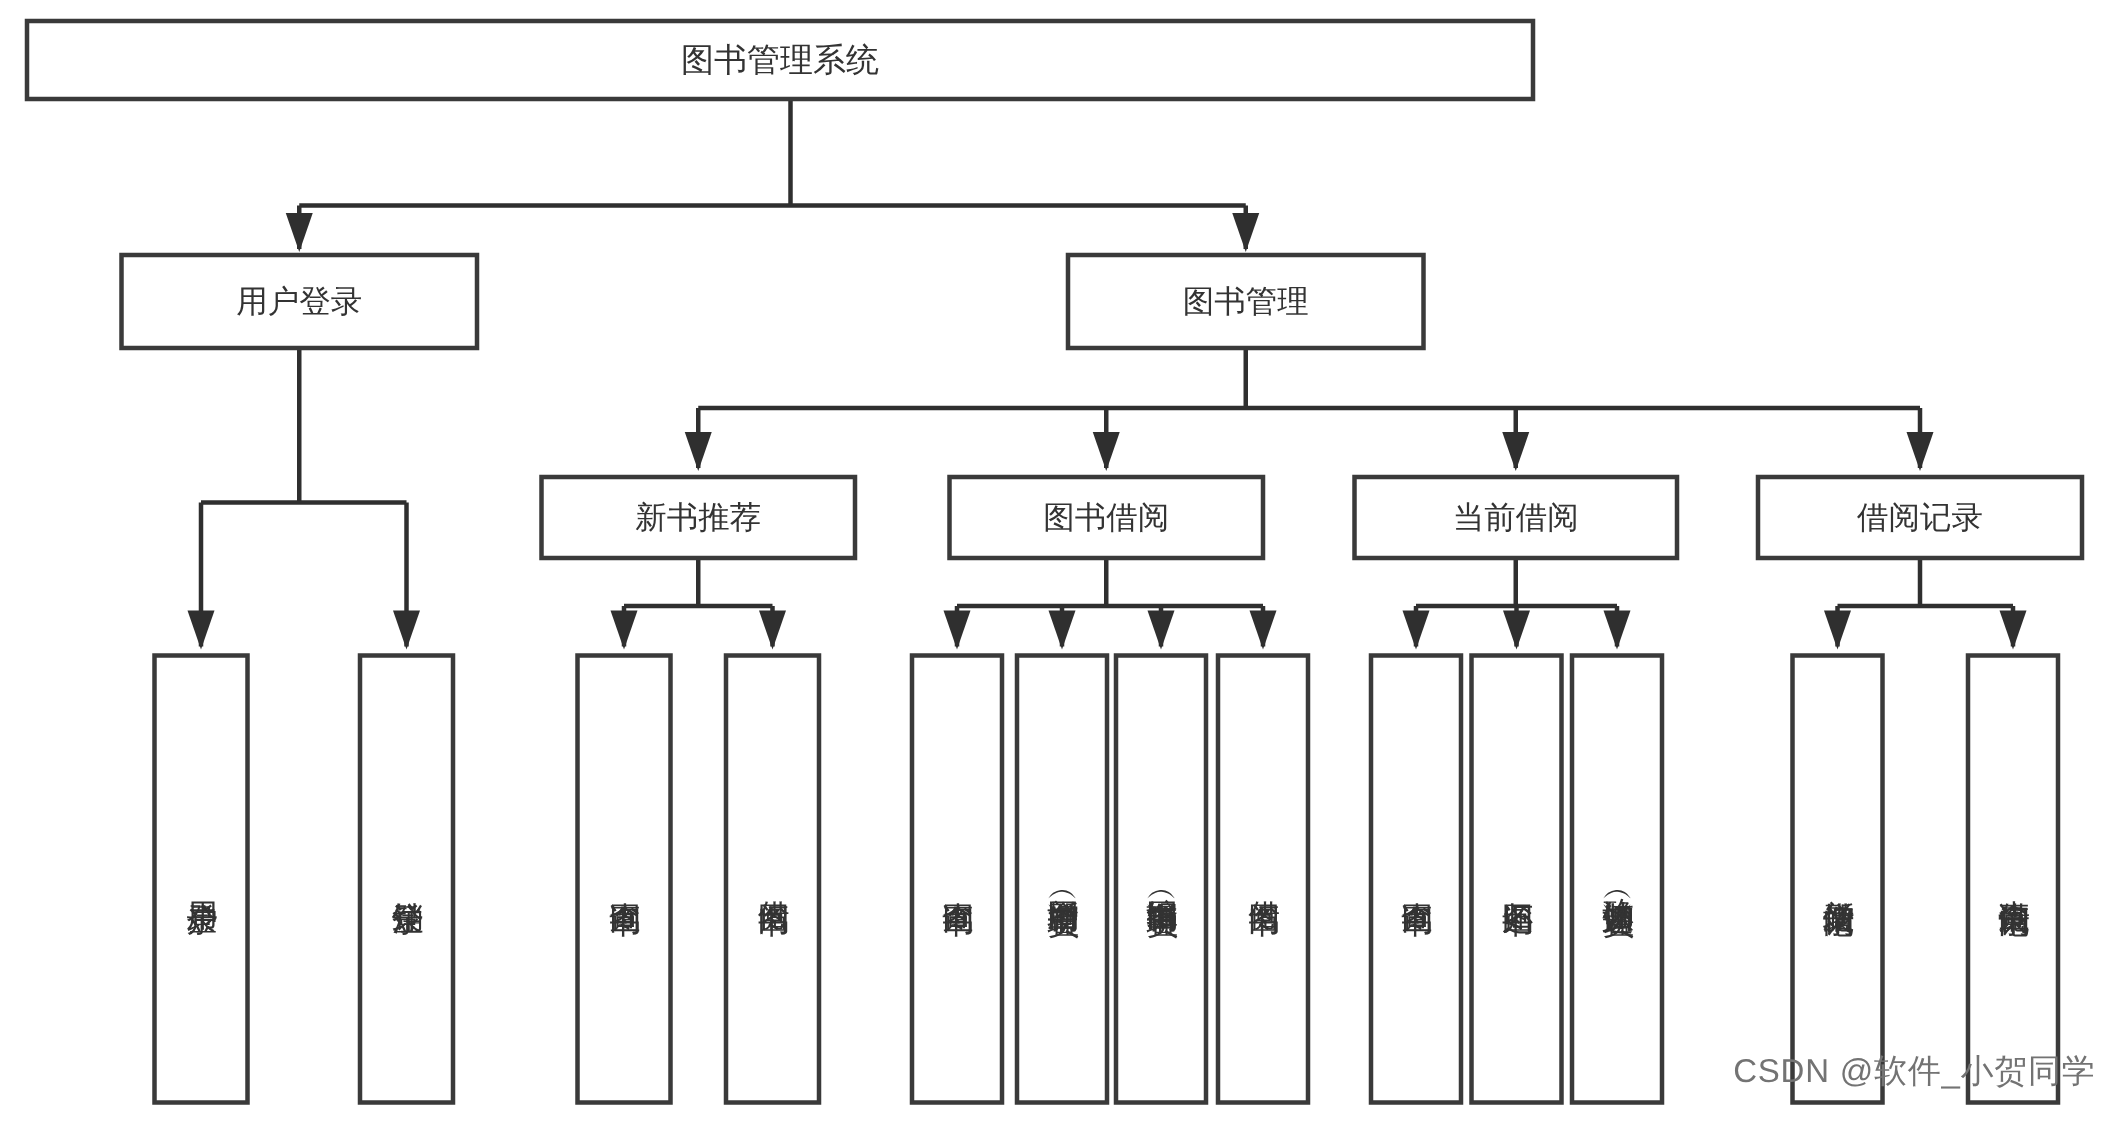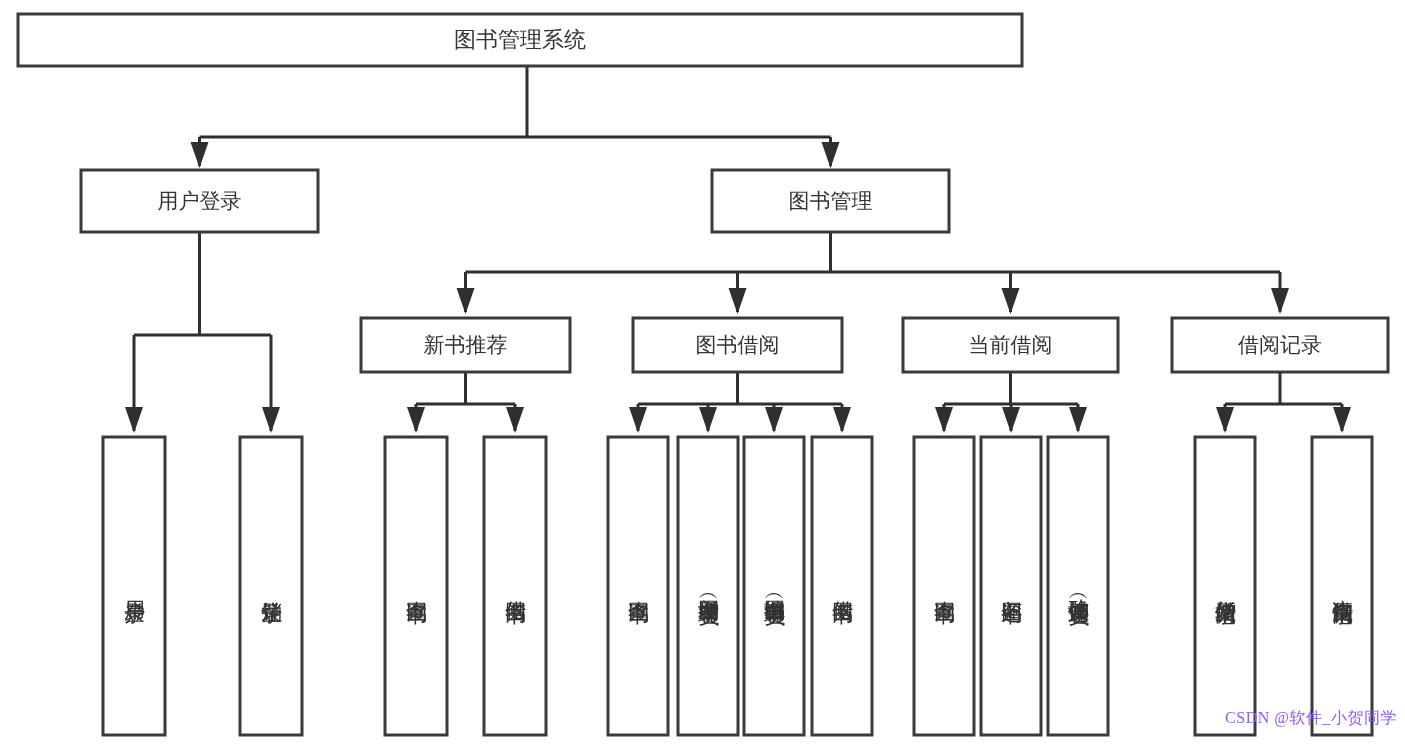--- a/index.html
+++ b/index.html
@@ -69,23 +69,23 @@
     display: flex;
     align-items: center;
     justify-content: center;
     box-sizing: border-box;
     pointer-events: none;
   }
   .watermark {
     position: absolute;
     right: 8px;
     bottom: 6px;
-    color: #8b5cf6;
-    font-size: 16px;
-    font-family: Liberation Serif, serif;
+    color: #737373;
+    font-size: 22px;
+    font-family: Liberation Sans, sans-serif;
     letter-spacing: 0.5px;
     user-select: none;
   }
 </style>
 </head>
 <body>
 
 <div id="diagram-root">
   <svg id="flow" viewBox="0 0 1405 747">
     <g id="connectors">

